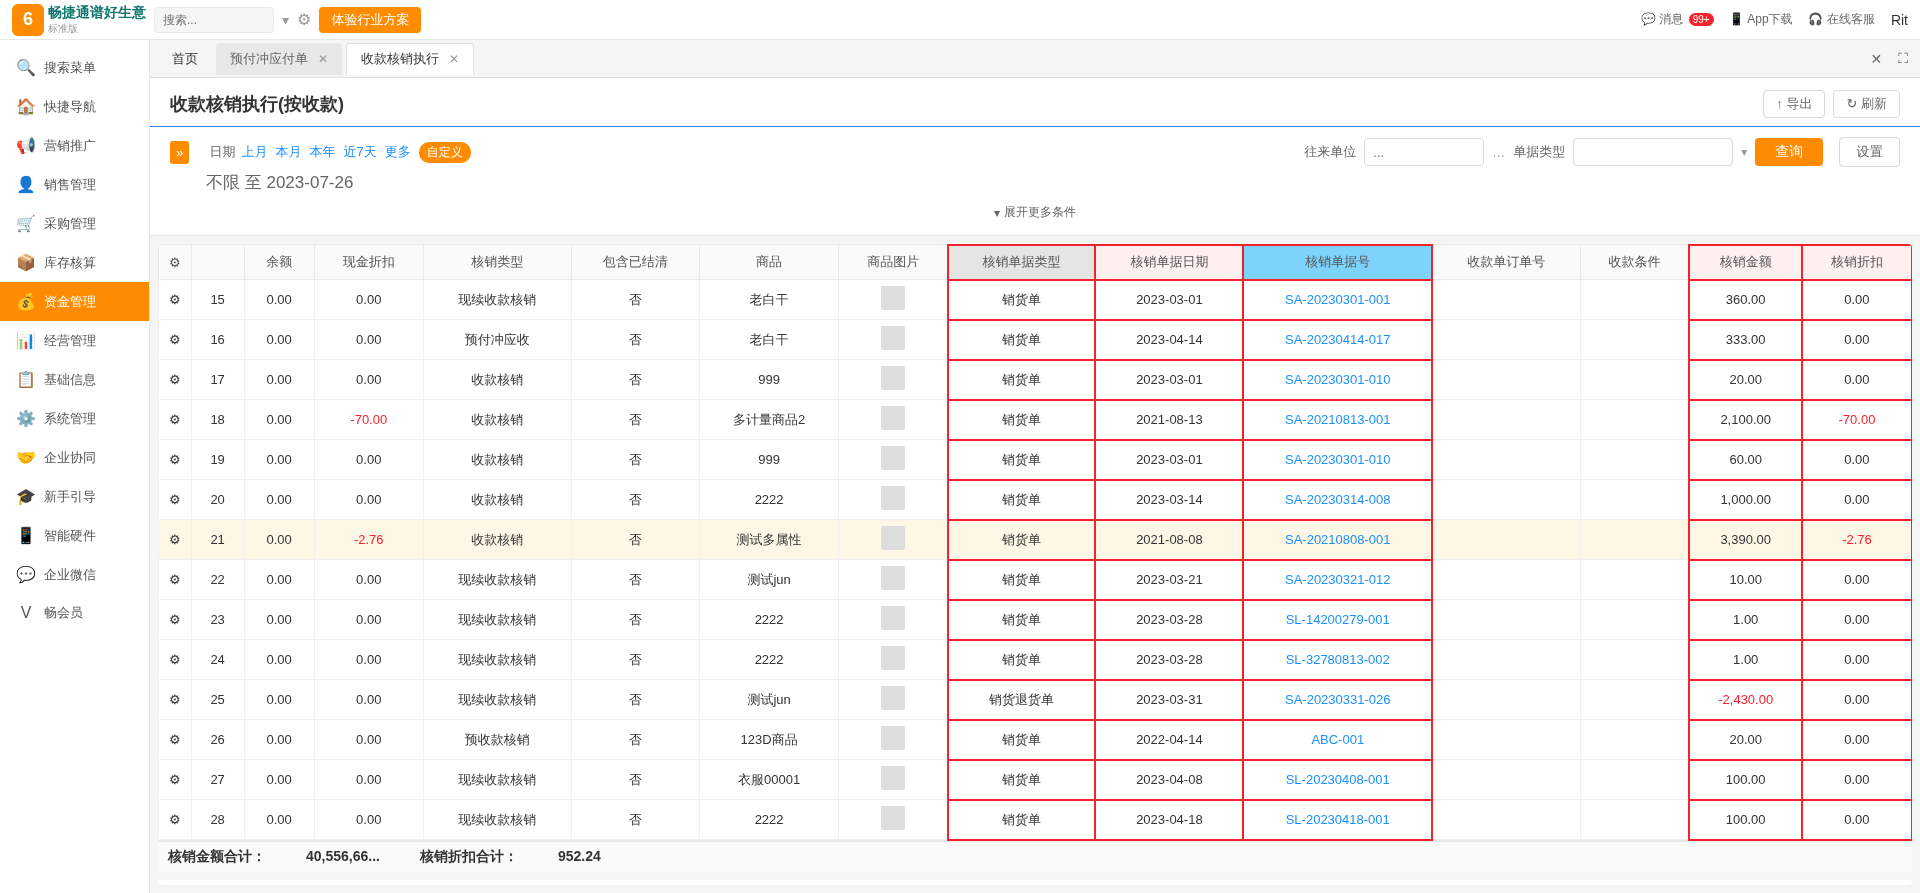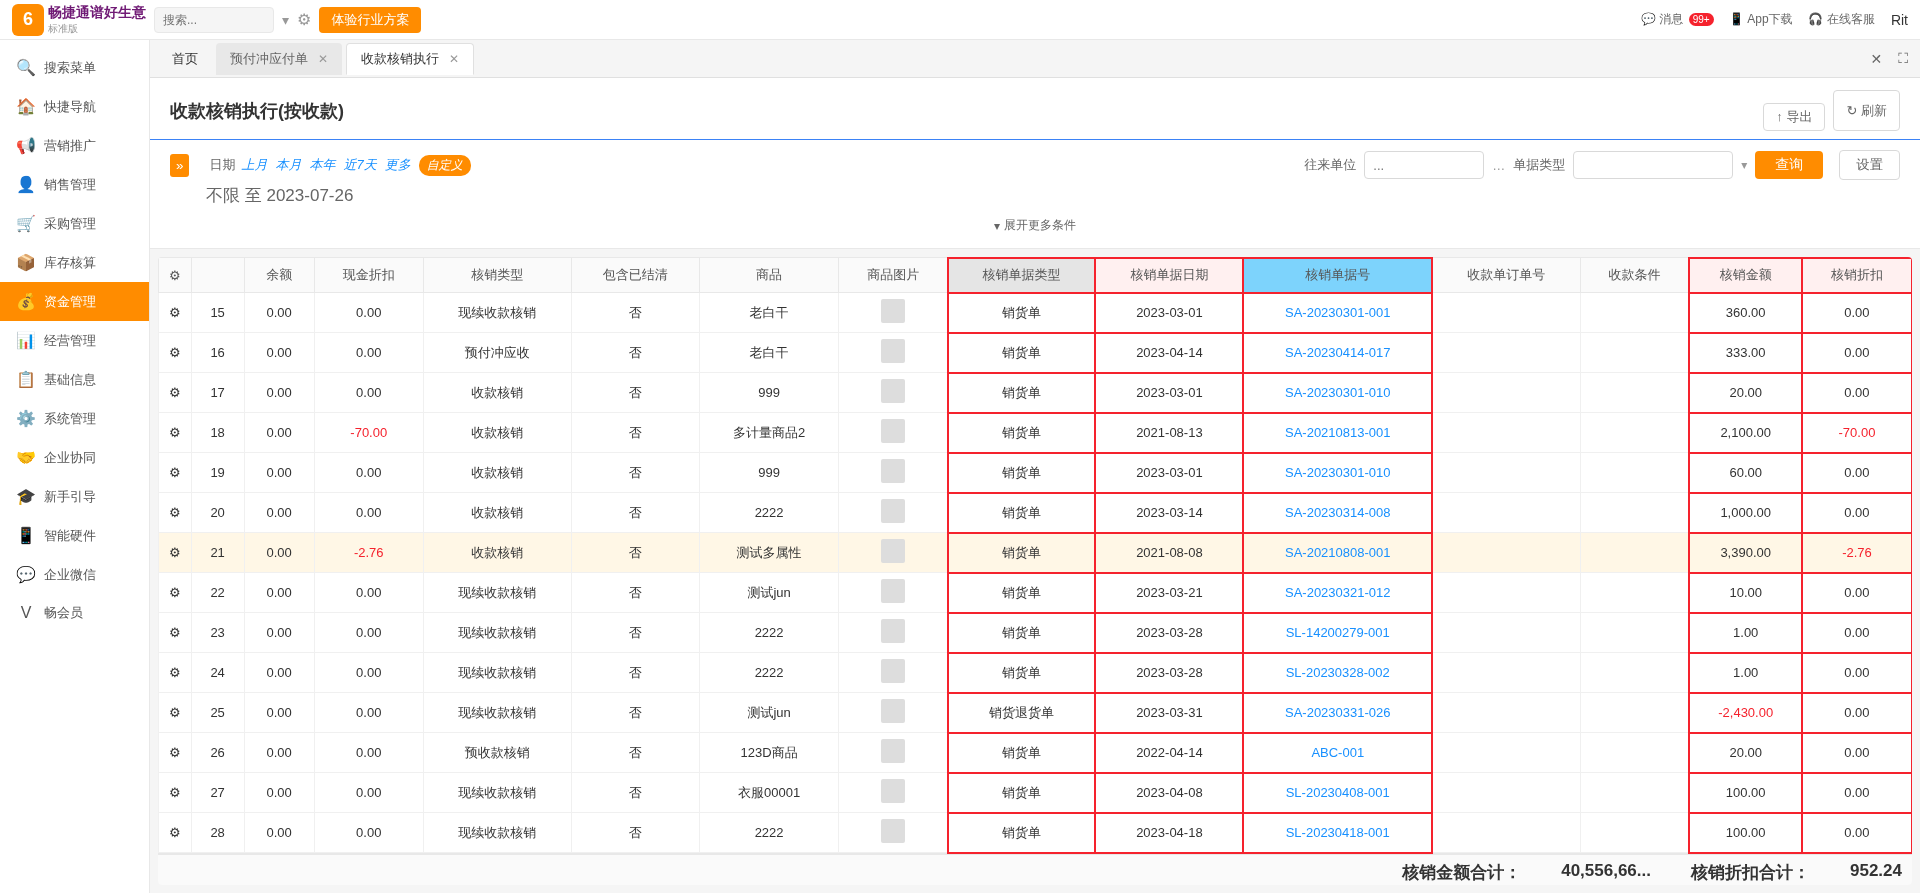--- a/index.html
+++ b/index.html
@@ -27,21 +27,21 @@
 
     
     .sidebar {
       width: 150px;
       background: #fff;
       border-right: 1px solid #e8e8e8;
       display: flex;
       flex-direction: column;
       flex-shrink: 0;
     }
-    .logo-text { font-size: 14px; font-weight: bold; color: #701a75; }
+    .logo-text { font-size: 14px; font-weight: bold; color: #0f766e; }
     .logo-sub { font-size: 10px; color: #999; }
     .sidebar-menu { flex: 1; overflow-y: auto; padding: 8px 0; }
     .sidebar-item {
       display: flex;
       align-items: center;
       gap: 8px;
       padding: 10px 16px;
       cursor: pointer;
       color: #555;
       font-size: 13px;
@@ -88,34 +88,34 @@
     .page-header {
       background: #fff;
       padding: 12px 20px 8px;
       border-bottom: 1px solid #3b82f6;
       display: flex;
       align-items: center;
       justify-content: space-between;
     }
     .page-title { font-size: 18px; font-weight: bold; color: #333; }
     .page-header-actions { display: flex; gap: 8px; }
-    .btn-export { background: #fff; border: 1px solid #d9d9d9; color: #666; padding: 4px 12px; border-radius: 4px; cursor: pointer; font-size: 13px; margin-top: 13px; }
+    .btn-export { background: #fff; border: 1px solid #d9d9d9; color: #666; padding: 4px 12px; border-radius: 4px; cursor: pointer; font-size: 13px; }
     .btn-refresh { background: #fff; border: 1px solid #d9d9d9; color: #666; padding: 4px 12px; border-radius: 4px; cursor: pointer; font-size: 13px; }
 
     
     .filter-area {
       background: #fff;
       padding: 10px 20px;
       border-bottom: 1px solid #e8e8e8;
     }
     .filter-row { display: flex; align-items: center; gap: 12px; flex-wrap: wrap; }
     .filter-item { display: flex; align-items: center; gap: 6px; }
     .filter-label { color: #666; white-space: nowrap; }
     .filter-input { border: 1px solid #d9d9d9; border-radius: 4px; padding: 4px 8px; height: 28px; font-size: 13px; color: #333; width: 160px; }
-    .filter-link { color: #1890ff; cursor: pointer; font-size: 13px; font-style: italic; }
+    .filter-link { color: #1890ff; cursor: pointer; font-size: 13px; }
     .filter-link.active { background: #ff8c00; color: #fff; padding: 2px 8px; border-radius: 10px; font-size: 12px; }
     .date-links { display: flex; gap: 8px; align-items: center; flex-wrap: wrap; }
     .date-no-limit { color: #666; font-size: 17px; }
     .expand-row { display: flex; align-items: center; justify-content: center; padding: 4px 0; margin-top: 6px; }
     .expand-btn { color: #666; cursor: pointer; font-size: 12px; display: flex; align-items: center; gap: 4px; }
     .btn-query { background: #ff8c00; color: #fff; border: none; border-radius: 4px; padding: 5px 20px; font-size: 14px; cursor: pointer; margin-left: auto; }
     .btn-settings { background: #fff; border: 1px solid #d9d9d9; color: #666; padding: 5px 16px; border-radius: 4px; cursor: pointer; margin-left: 8px; }
     .orange-arrow { background: #ff8c00; color: #fff; border: none; padding: 4px 6px; border-radius: 3px; cursor: pointer; margin-right: 8px; }
 
     
@@ -141,23 +141,23 @@
       white-space: nowrap;
     }
     .data-table tr.highlighted td { background: #fff7e6; }
     .link-text { color: #1890ff; text-decoration: none; cursor: pointer; }
     .col-settings { width: 30px; }
     .table-footer {
       background: #fafafa;
       border-top: 2px solid #e8e8e8;
       padding: 6px 10px;
       display: flex;
-      justify-content: flex-end;
+      justify-content: flex-start;
       gap: 40px;
-      font-size: 17px;
+      font-size: 14px;
       font-weight: bold;
       color: #333;
     }
     .scrollbar-hint { background: #f5f5f5; height: 8px; }
 
     
     .logo-icon {
       width: 32px; height: 32px;
       background: #ff8c00;
       border-radius: 6px;
@@ -543,21 +543,21 @@
     <td>0.00</td>
     <td style="">0.00</td>
     <td>现续收款核销</td>
     <td>否</td>
     <td>2222</td>
     <td style="text-align:center;">
       <div style="width:24px;height:24px;background:#ddd;border-radius:2px;display:inline-block;"></div>
     </td>
     <td style="outline: 2px solid #f5222d; outline-offset:-1px;">销货单</td>
     <td style="outline: 2px solid #f5222d; outline-offset:-1px;">2023-03-28</td>
-    <td style="outline: 2px solid #f5222d; outline-offset:-1px;"><a class="link-text" href="#">SL-20230328-002</a></td>
+    <td style="outline: 2px solid #f5222d; outline-offset:-1px;"><a class="link-text" href="#">SL-32780813-002</a></td>
     <td></td>
     <td></td>
     <td style="outline: 2px solid #f5222d; outline-offset:-1px;">1.00</td>
     <td style="outline: 2px solid #f5222d; outline-offset:-1px;">0.00</td>
   </tr>
               <tr>
     <td>⚙</td>
     <td>25</td>
     <td>0.00</td>
     <td style="">0.00</td>

